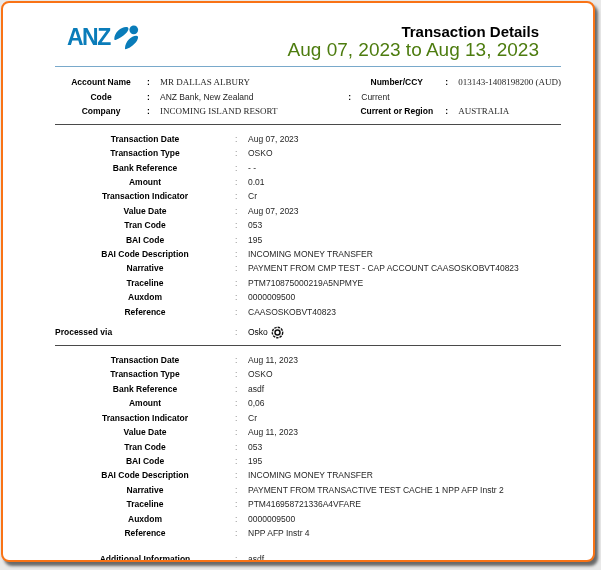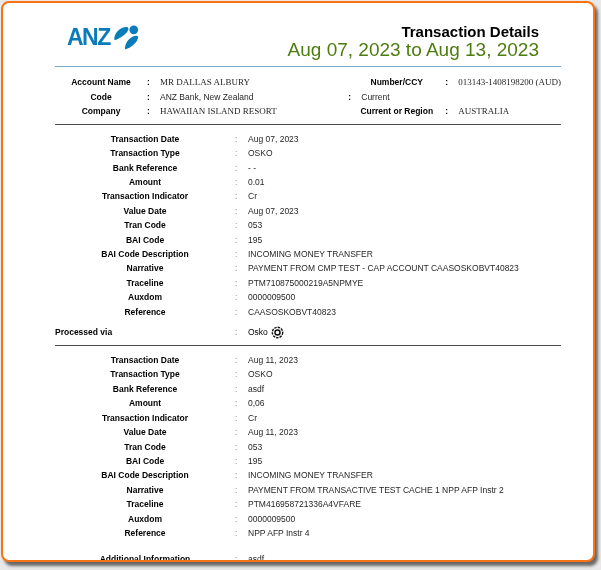--- a/index.html
+++ b/index.html
@@ -83,21 +83,21 @@
 
           <div class="field-row">
             <span class="label">Code</span>
             <span class="colon">:</span>
             <span class="value">ANZ Bank, New Zealand</span>
           </div>
 
           <div class="field-row">
             <span class="label">Company</span>
             <span class="colon">:</span>
-            <span class="value serif">HAWAIIAN ISLAND RESORT</span>
+            <span class="value serif">INCOMING ISLAND RESORT</span>
           </div>
         </div>
       <div class="col-right">
 
           <div class="field-row">
             <span class="label">Number/CCY</span>
             <span class="colon">:</span>
             <span class="value serif">013143-1408198200 (AUD)</span>
           </div>
 

